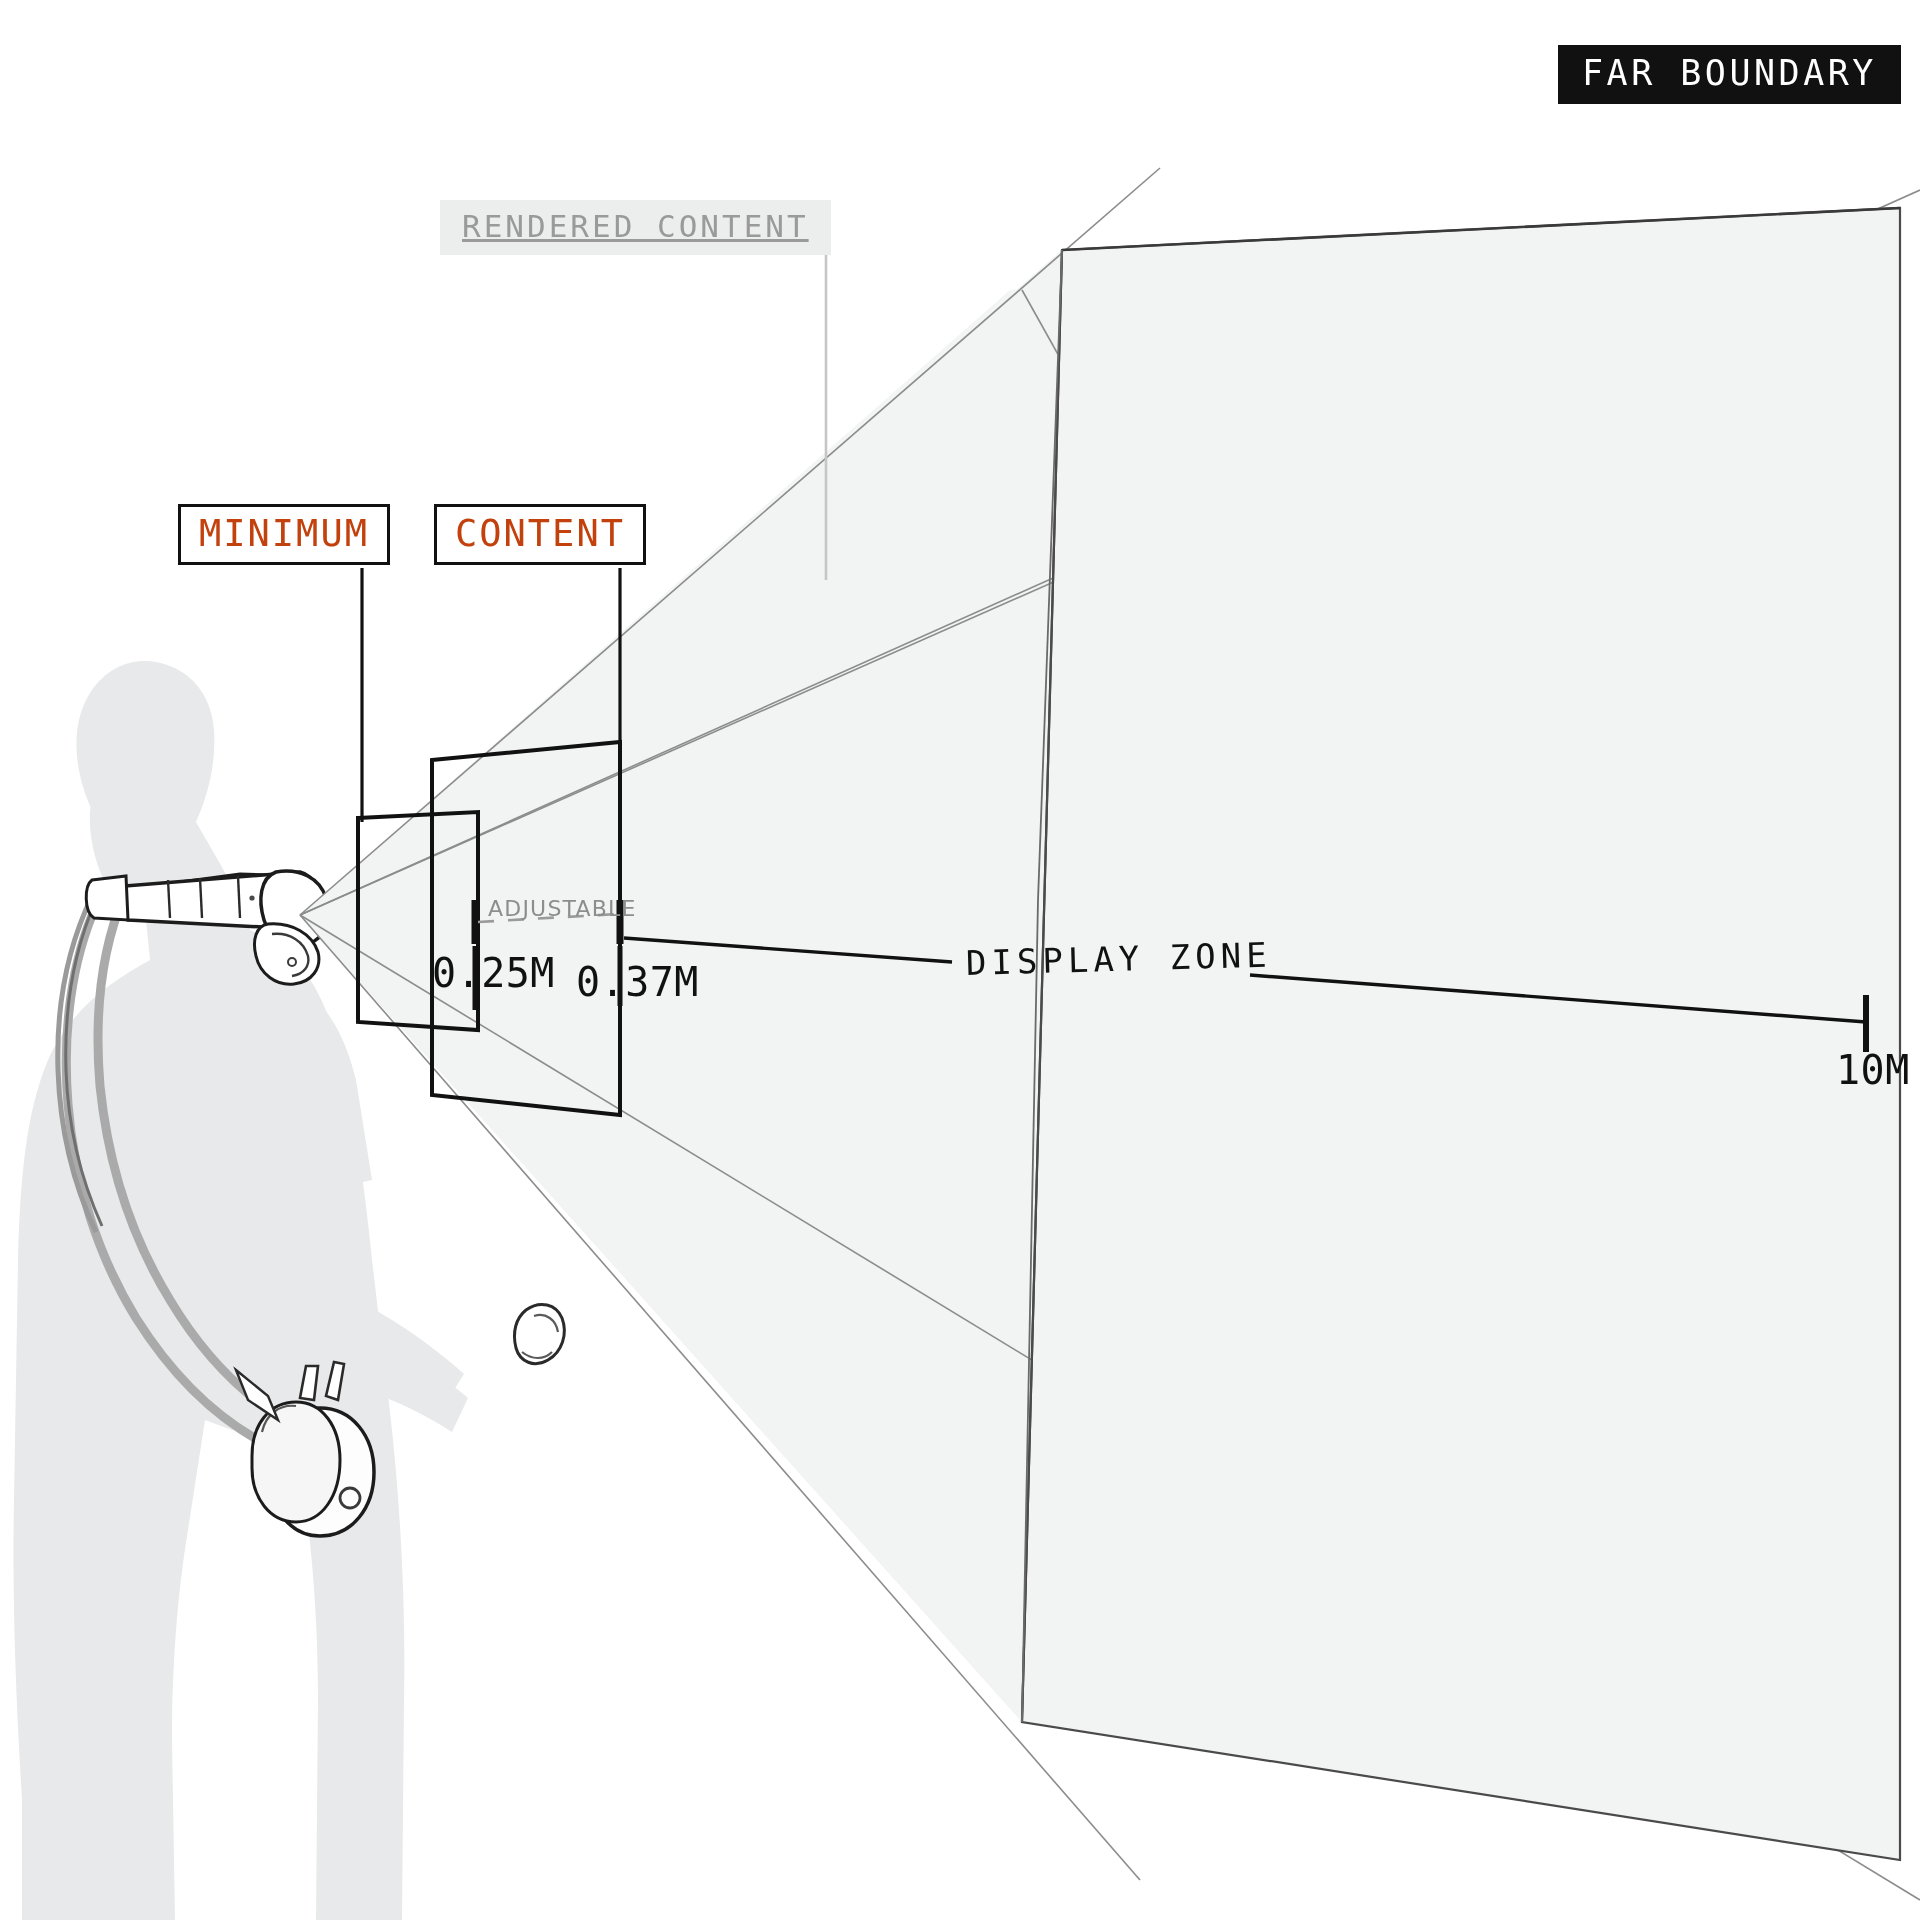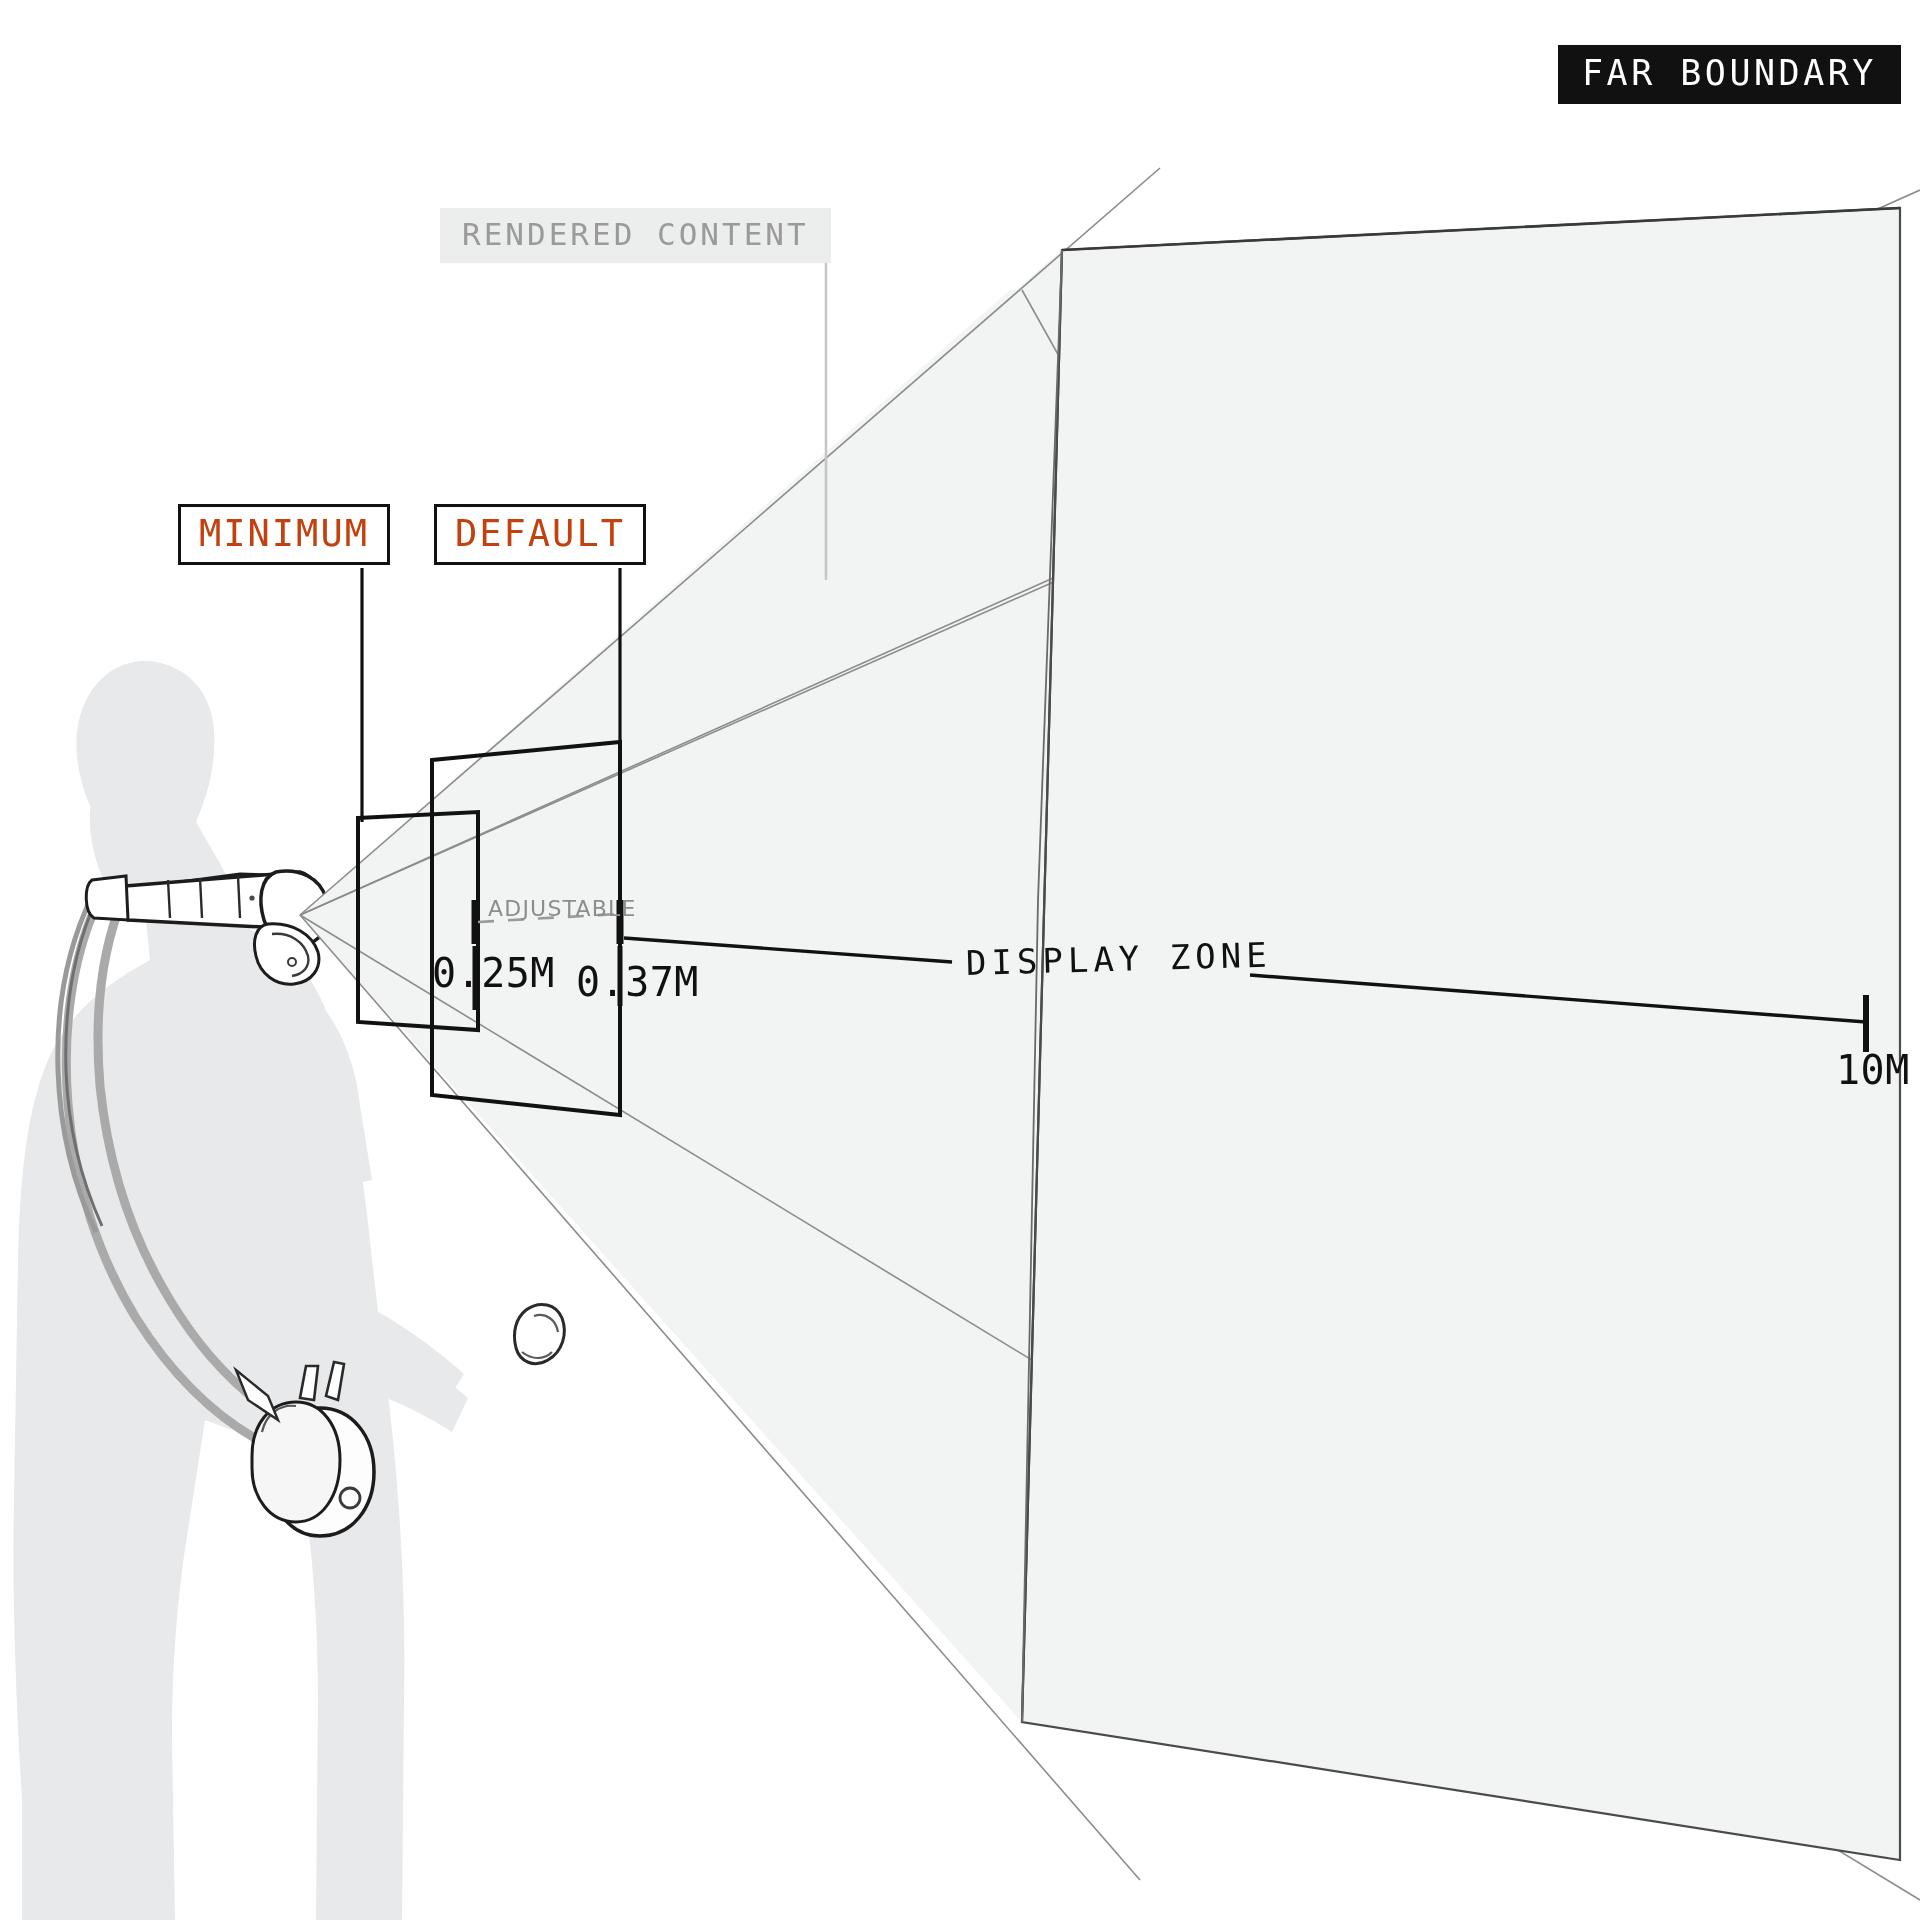--- a/index.html
+++ b/index.html
@@ -316,25 +316,25 @@
       <line x1="1250" y1="975" x2="1866" y2="1022" stroke="#111111" stroke-width="3.4"></line>
 
       <line x1="1866" y1="995" x2="1866" y2="1052" stroke="#111111" stroke-width="6"></line>
     </g>
 
   </svg>
 
   <div class="lbl tag-black" style="left:1558px; top:45px;">FAR BOUNDARY</div>
 
 
-  <div class="lbl tag-grey" style="left:440px; top:208px;">RENDERED CONTENT</div>
+  <div class="lbl tag-grey" style="left:440px; top:200px;text-decoration:underline;">RENDERED CONTENT</div>
 
   <div class="lbl tag-outline" style="left:178px; top:504px;">MINIMUM</div>
 
-  <div class="lbl tag-outline" style="left:434px; top:504px;">DEFAULT</div>
+  <div class="lbl tag-outline" style="left:434px; top:504px;">CONTENT</div>
 
   <div class="lbl adjustable-text" style="left:488px; top:898px;">ADJUSTABLE</div>
 
   <div class="lbl dim-text" style="left:432px; top:953px;">0.25M</div>
 
   <div class="lbl dim-text" style="left:576px; top:962px;">0.37M</div>
 
   <div class="lbl zone-text" style="left:966px; top:946px;">DISPLAY ZONE</div>
 
   <div class="lbl dim-text" style="left:1836px; top:1050px;">10M</div>

